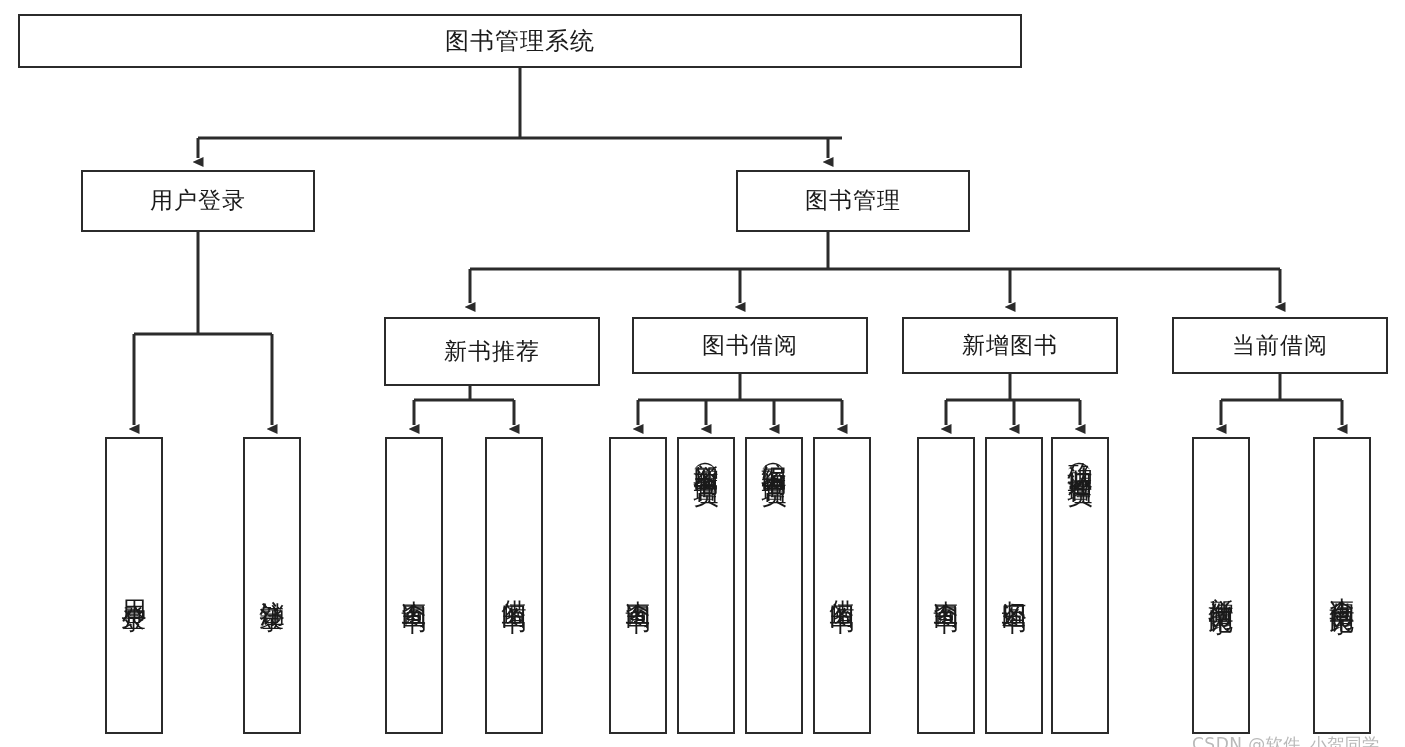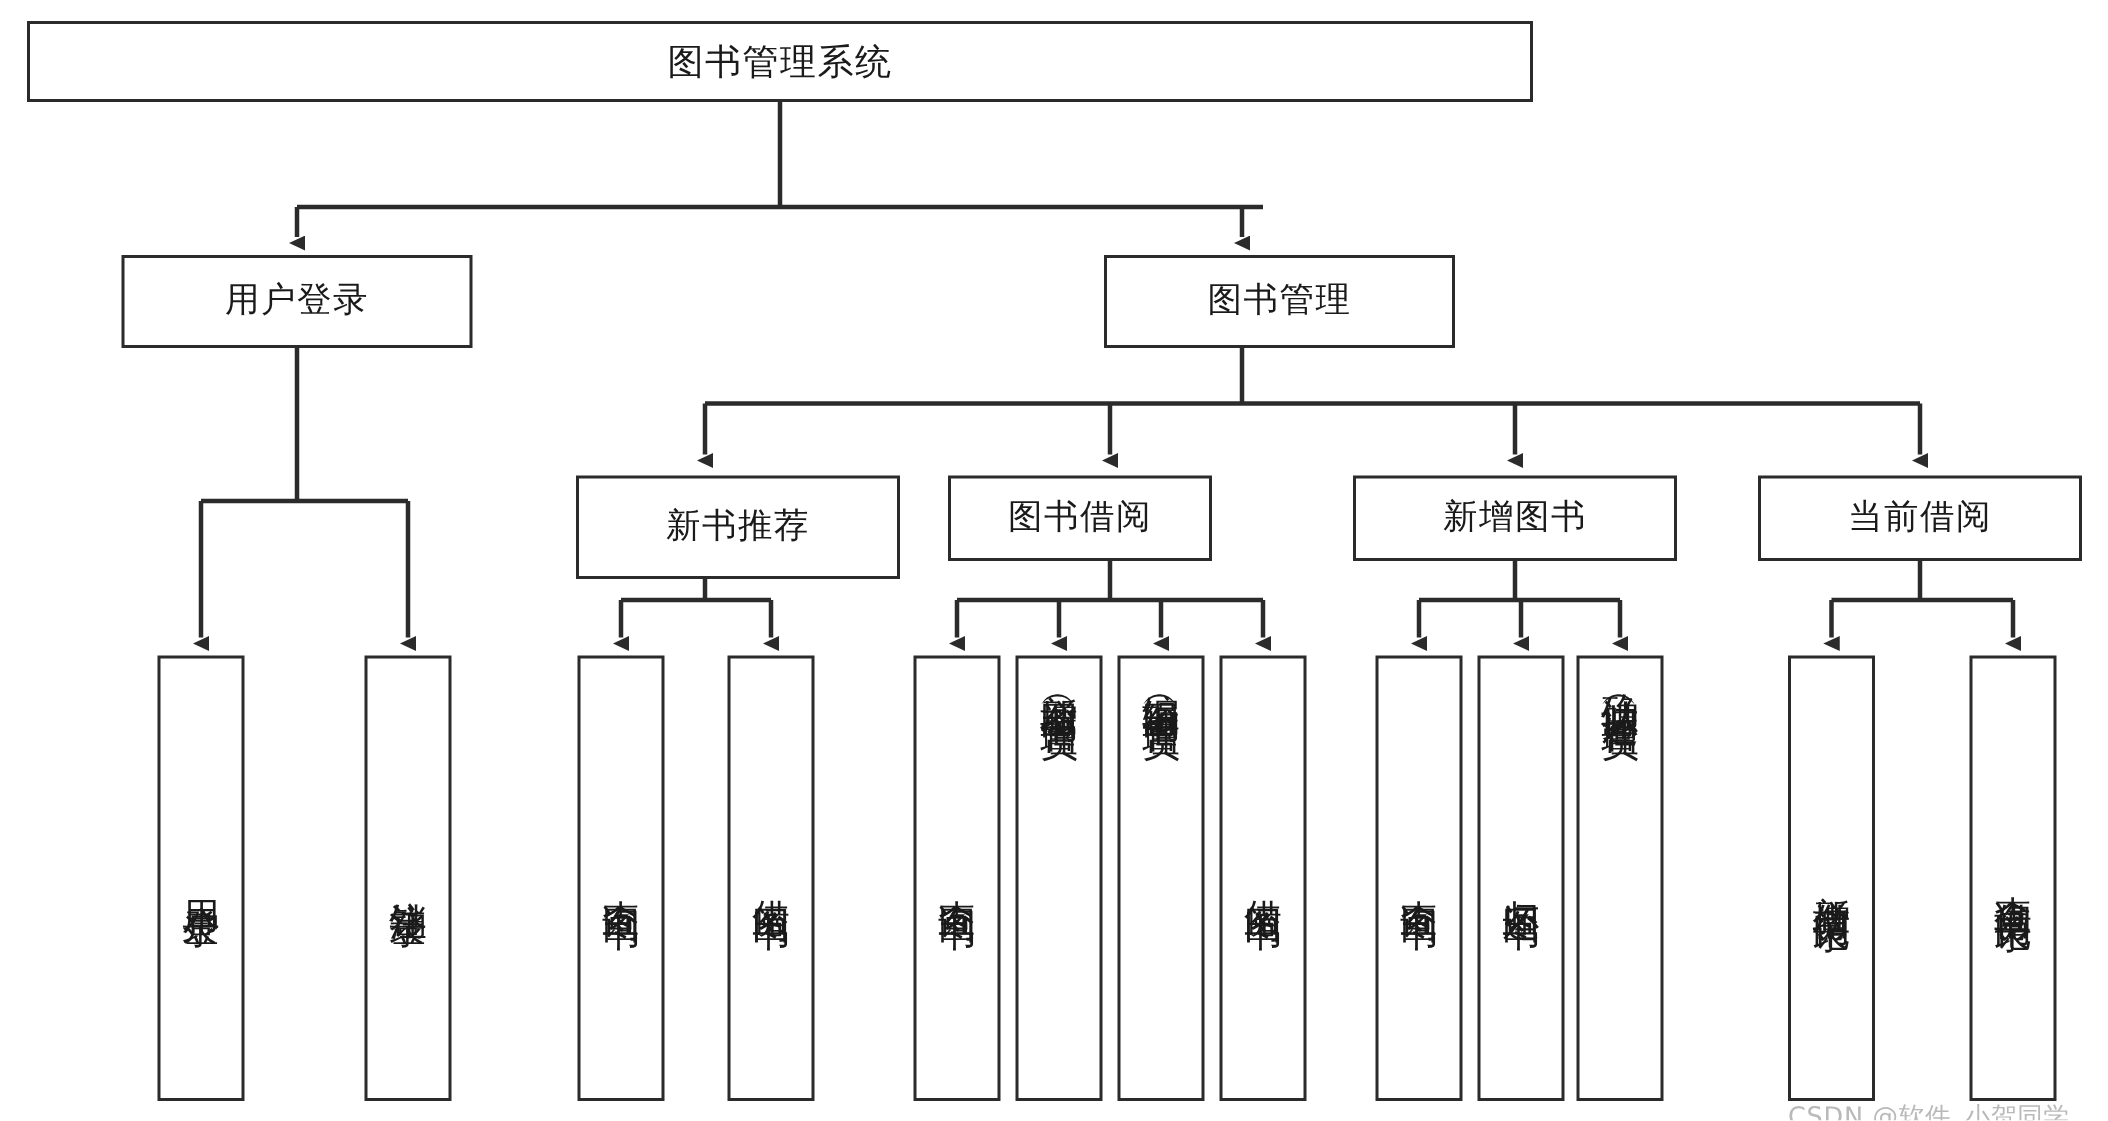--- a/index.html
+++ b/index.html
@@ -139,21 +139,21 @@
   </div>
 
   <div class="node horiz" style="left:736px; top:170px; width:234px; height:62px;">
     <span class="label">图书管理</span>
   </div>
 
   <div class="node horiz" style="left:362px; top:317px; width:216px; height:69px;margin-left:22px;">
     <span class="label">新书推荐</span>
   </div>
 
-  <div class="node horiz" style="left:632px; top:317px; width:176px; height:57px;">
+  <div class="node horiz" style="left:632px; top:317px; width:236px; height:57px;">
     <span class="label">图书借阅</span>
   </div>
 
   <div class="node horiz" style="left:902px; top:317px; width:216px; height:57px;">
     <span class="label">新增图书</span>
   </div>
 
   <div class="node horiz" style="left:1172px; top:317px; width:216px; height:57px;">
     <span class="label">当前借阅</span>
   </div>

